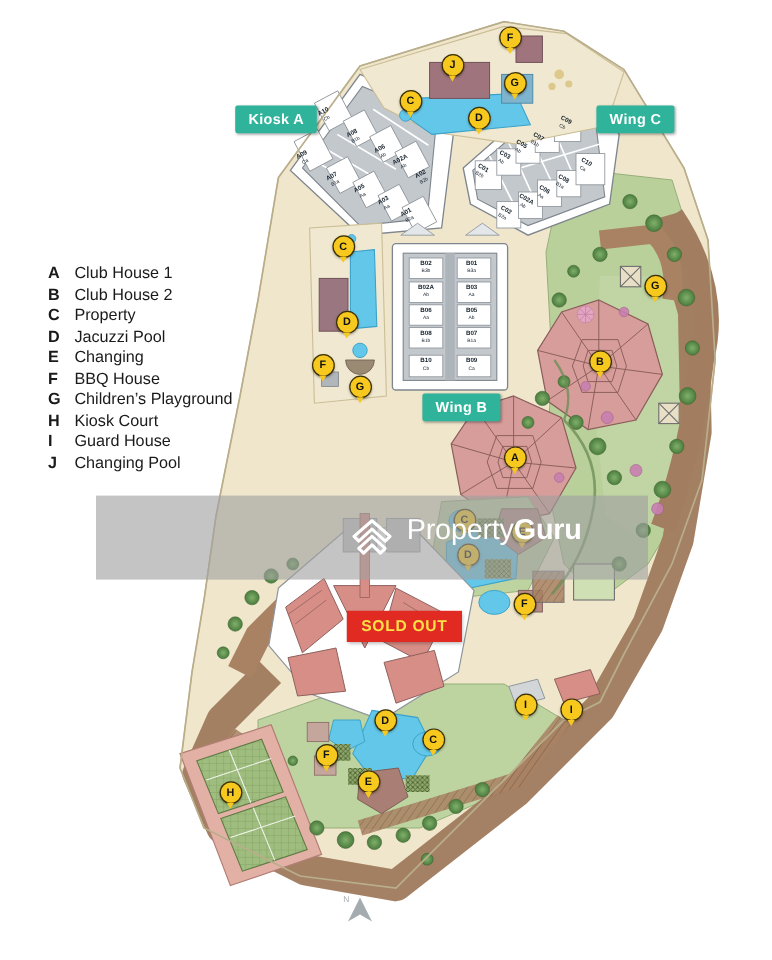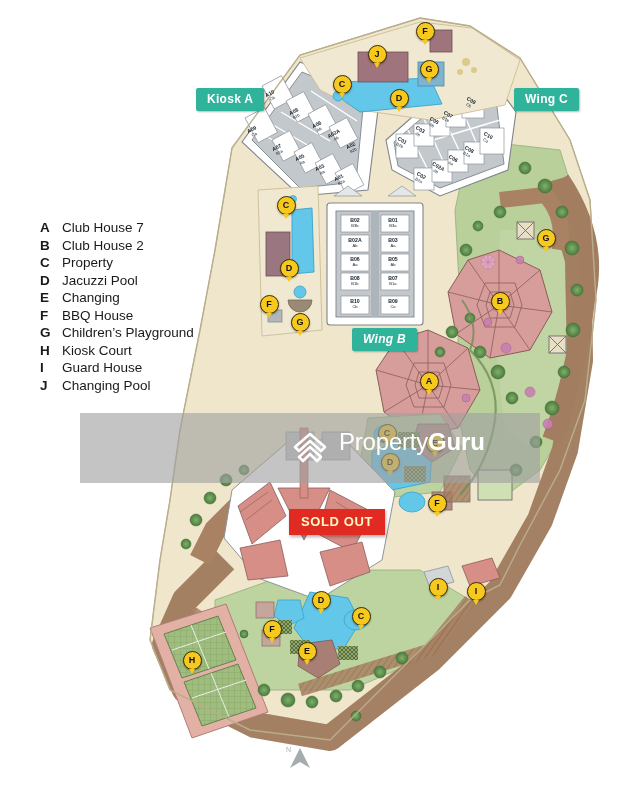--- a/index.html
+++ b/index.html
@@ -30,21 +30,21 @@
   .marker{position:absolute;width:17px;height:17px;border-radius:50%;
     background:#f7c81e;border:1.3px solid #3a2f05;
     display:flex;align-items:center;justify-content:center;
     font-weight:bold;font-size:9px;color:#121212;
     box-shadow:0 1px 2px rgba(0,0,0,.35);z-index:40;}
   .marker::after{content:"";position:absolute;bottom:-5px;left:50%;
     transform:translateX(-50%);border-left:3.4px solid transparent;
     border-right:3.4px solid transparent;border-top:5px solid #f7c81e;}
 
   
-  .soldout{position:absolute;background:#e02a22;color:#fef9c3;font-weight:bold;
+  .soldout{position:absolute;background:#e02a22;color:#fde047;font-weight:bold;
     font-size:13px;letter-spacing:.6px;padding:5px 12px 6px 12px;
     box-shadow:1px 2px 3px rgba(0,0,0,.3);z-index:45;white-space:nowrap;}
 
   
   .watermark{position:absolute;left:80px;top:413px;width:460px;height:70px;
     background:rgba(160,160,160,.62);z-index:60;
     display:flex;align-items:center;}
   .wm-inner{display:flex;align-items:flex-start;margin-left:210px;}
   .wm-text{font-size:24px;color:#ffffff;letter-spacing:-.2px;margin-left:9px;}
   .wm-text b{font-weight:bold;}
@@ -384,21 +384,21 @@
 
   <path d="M 232 148 L 300 55 L 420 18 L 470 26 L 520 58 L 570 140 L 590 200
            L 596 300 L 585 400 L 560 470 L 520 545 L 500 585 L 470 600
            L 330 740 L 250 730 L 170 690 L 150 640 L 160 560 L 170 500
            L 180 430 L 200 330 L 215 250 Z" fill="none" stroke="#b9ae8c" stroke-width="1.4"></path>
 </svg>
 
 <div class="legend">
   <div class="legend-row">
     <span class="legend-key">A</span>
-    <span class="legend-label">Club House 7</span>
+    <span class="legend-label">Club House 1</span>
   </div>
   <div class="legend-row">
     <span class="legend-key">B</span>
     <span class="legend-label">Club House 2</span>
   </div>
   <div class="legend-row">
     <span class="legend-key">C</span>
     <span class="legend-label">Property</span>
   </div>
   <div class="legend-row">
@@ -426,22 +426,22 @@
     <span class="legend-label">Guard House</span>
   </div>
   <div class="legend-row">
     <span class="legend-key">J</span>
     <span class="legend-label">Changing Pool</span>
   </div>
 </div>
 
 <div id="overlays">
     <div class="wing-label" style="left: 196px; top: 88px; background: rgb(47, 179, 155);">Kiosk A</div>
-    <div class="wing-label" style="left: 514px; top: 88px; background: rgb(47, 179, 155);">Wing C</div>
-    <div class="wing-label" style="left: 352px; top: 328px; background: rgb(47, 179, 155); font-style: italic;">Wing B</div>
+    <div class="wing-label" style="left: 497px; top: 88px; background: rgb(47, 179, 155);">Wing C</div>
+    <div class="wing-label" style="left: 352px; top: 328px; background: rgb(47, 179, 155);">Wing B</div>
     <div class="unit" style="left: 271px; top: 96px; transform: translate(-50%, -50%) rotate(-28deg);">
       <span class="u-id">A10</span>
       <span class="u-sub">Cb</span>
     </div>
     <div class="unit" style="left: 253px; top: 132px; transform: translate(-50%, -50%) rotate(-28deg);">
       <span class="u-id">A09</span>
       <span class="u-sub">Ca</span>
     </div>
     <div class="unit" style="left: 295px; top: 114px; transform: translate(-50%, -50%) rotate(-28deg);">
       <span class="u-id">A08</span>

